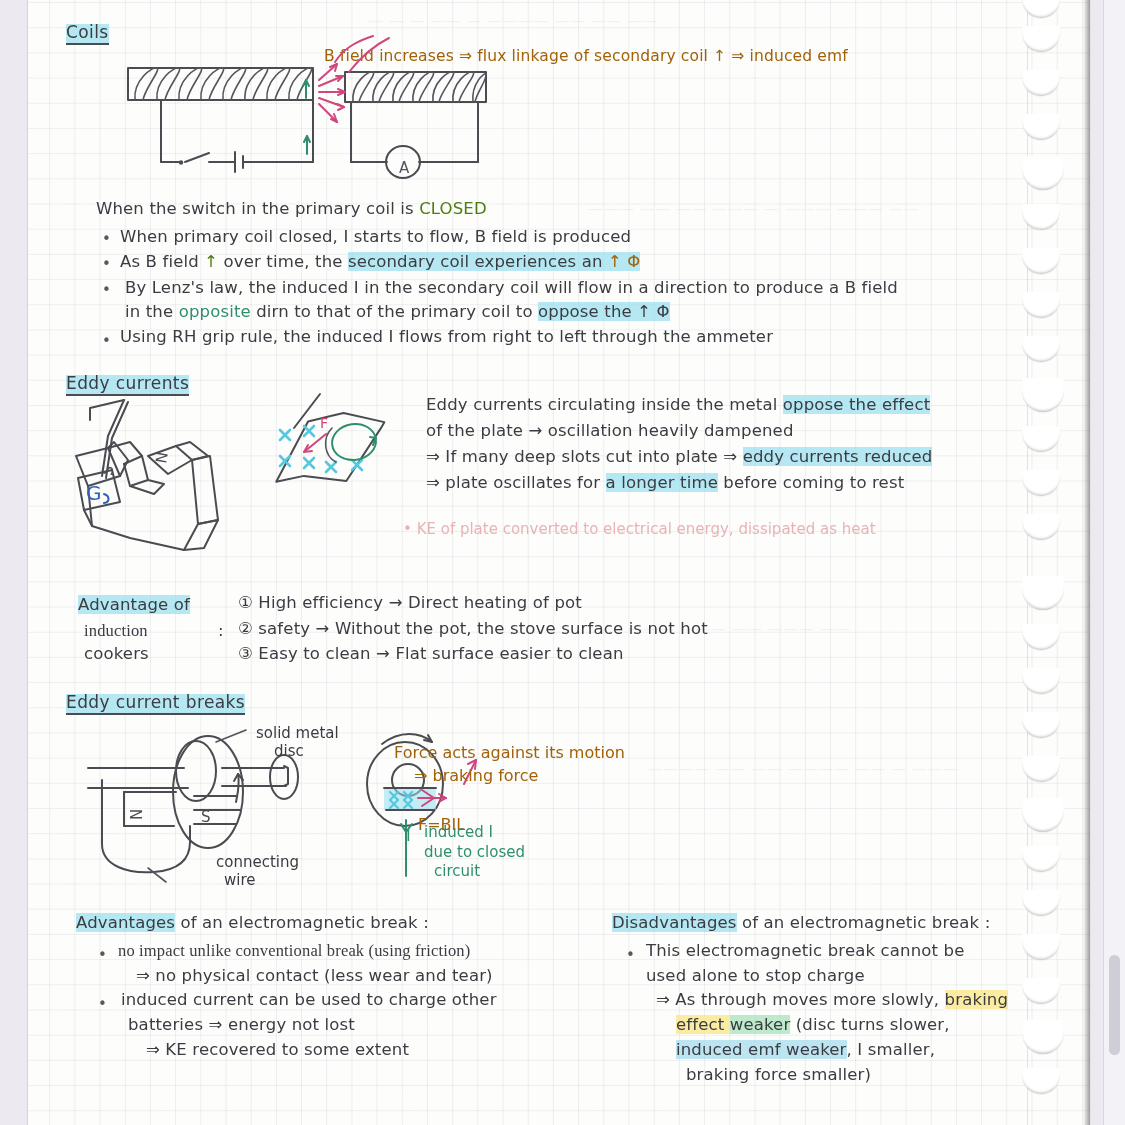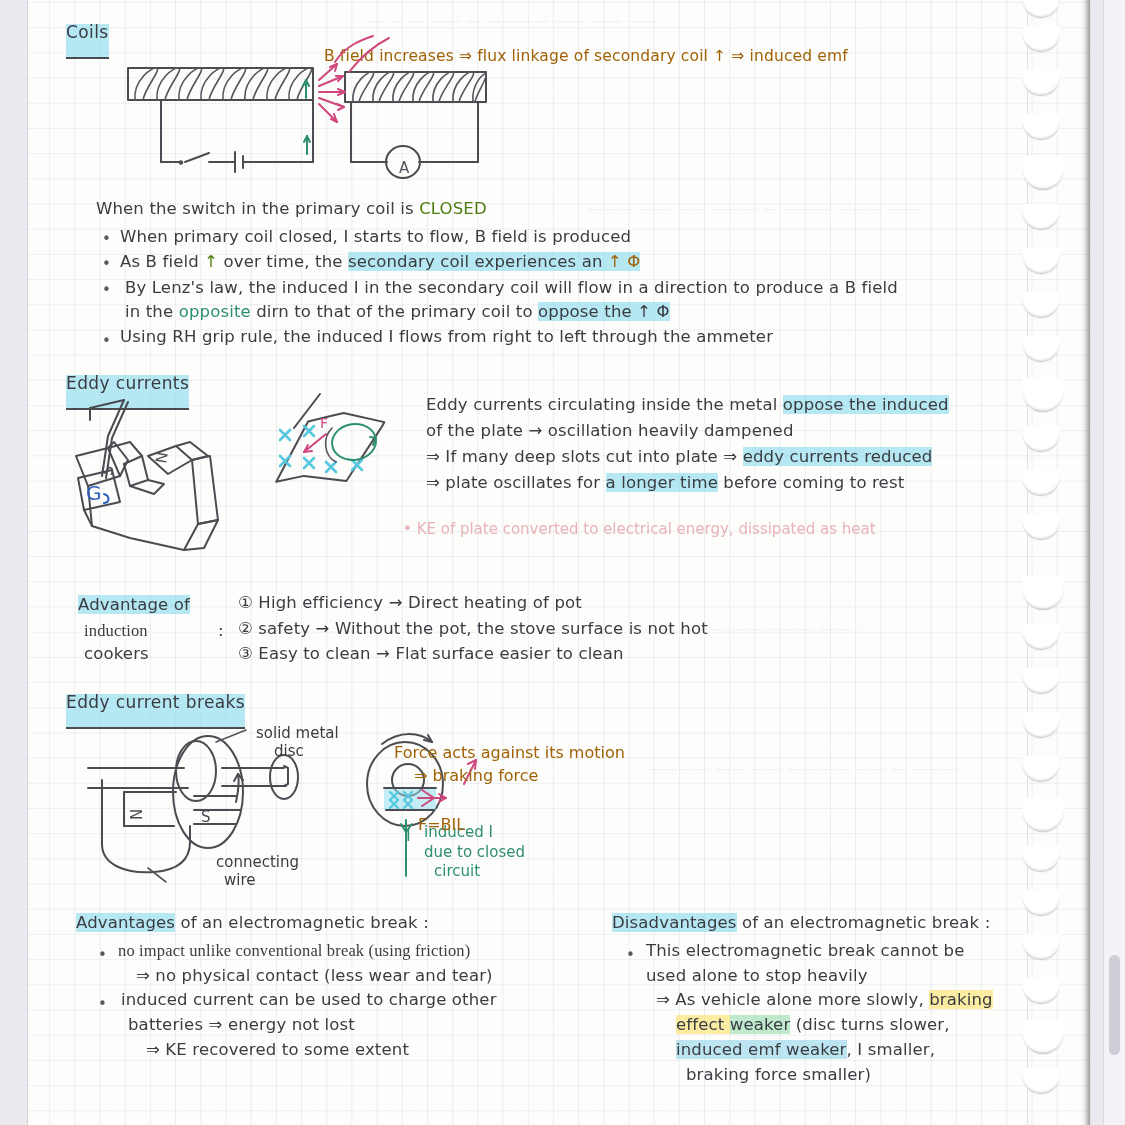--- a/index.html
+++ b/index.html
@@ -104,21 +104,21 @@
   .hl-green  { background: rgba(170,226,190,0.75); box-decoration-break: clone; }
   .hl-blue   { background: rgba(160,216,236,0.70); box-decoration-break: clone; }
 
   .heading {
     font-size: 17px;
     letter-spacing: 0.4px;
   }
   .heading .ul {
     display: block;
     border-bottom: 2.2px solid #4a4c52;
-    padding-bottom: 15px;
+    padding-bottom: 1px;
   }
 
   .body   { font-size: 16.5px; letter-spacing: 0.15px; }
   .body-s { font-size: 15px; }
   .bullet { position: absolute; font-size: 15px; color: #55585f; }
 
   svg { position: absolute; overflow: visible; }
   .stroke  { fill: none; stroke: #4a4c52; stroke-width: 2; stroke-linecap: round; stroke-linejoin: round; }
   .stroke-thin { fill: none; stroke: #52555c; stroke-width: 1.6; stroke-linecap: round; }
   .s-pink  { fill: none; stroke: #d0477e; stroke-width: 2; stroke-linecap: round; }
@@ -293,21 +293,21 @@
       <path class="stroke-thin" d="M58,16 C48,26 50,44 62,50"></path>
 
       <g class="s-pink">
         <path d="M52,22 L30,40"></path>
           <path d="M30,40 L38,39 M30,40 L34,33"></path>
         <text x="46" y="16" style="font-size:14px; fill:#d0477e; font-family:'DejaVu Sans',sans-serif; stroke:none;">F</text>
       </g>
     </svg>
 
     <div class="hw body" style="left:398px; top:396px;">
-      <span>Eddy currents circulating inside the metal </span><span class="hl-cyan">oppose the induced</span>
+      <span>Eddy currents circulating inside the metal </span><span class="hl-cyan">oppose the effect</span>
     </div>
     <div class="hw body" style="left:398px; top:422px;">of the plate → oscillation heavily dampened</div>
     <div class="hw body" style="left:398px; top:448px;">
       <span>⇒ If many deep slots cut into plate ⇒ </span><span class="hl-cyan">eddy currents reduced</span>
     </div>
     <div class="hw body" style="left:398px; top:474px;">
       <span>⇒ plate oscillates for </span><span class="hl-cyan">a longer time</span><span> before coming to rest</span>
     </div>
 
     <div class="hw body-s ink-faint" style="left:375px; top:522px;">
@@ -435,23 +435,23 @@
     <div class="bullet" style="left:70px; top:995px;">•</div>
     <div class="hw body" style="left:93px; top:991px;">induced current can be used to charge other</div>
     <div class="hw body" style="left:100px; top:1016px;">batteries ⇒ energy not lost</div>
     <div class="hw body" style="left:118px; top:1041px;">⇒ KE recovered to some extent</div>
 
     <div class="hw body" style="left:584px; top:914px;">
       <span class="hl-cyan">Disadvantages</span><span> of an electromagnetic break :</span>
     </div>
     <div class="bullet" style="left:598px; top:946px;">•</div>
     <div class="hw body" style="left:618px; top:942px;">This electromagnetic break cannot be</div>
-    <div class="hw body" style="left:618px; top:967px;">used alone to stop heavily</div>
+    <div class="hw body" style="left:618px; top:967px;">used alone to stop charge</div>
     <div class="hw body" style="left:628px; top:991px;">
-      <span>⇒ As vehicle alone more slowly, </span><span class="hl-yellow">braking</span>
+      <span>⇒ As through moves more slowly, </span><span class="hl-yellow">braking</span>
     </div>
     <div class="hw body" style="left:648px; top:1016px;">
       <span class="hl-yellow">effect </span><span class="hl-green">weaker</span><span> (disc turns slower,</span>
     </div>
     <div class="hw body" style="left:648px; top:1041px;">
       <span class="hl-blue">induced emf weaker</span><span>, I smaller,</span>
     </div>
     <div class="hw body" style="left:658px; top:1066px;">braking force smaller)</div>
 
     <div id="crease"></div>

